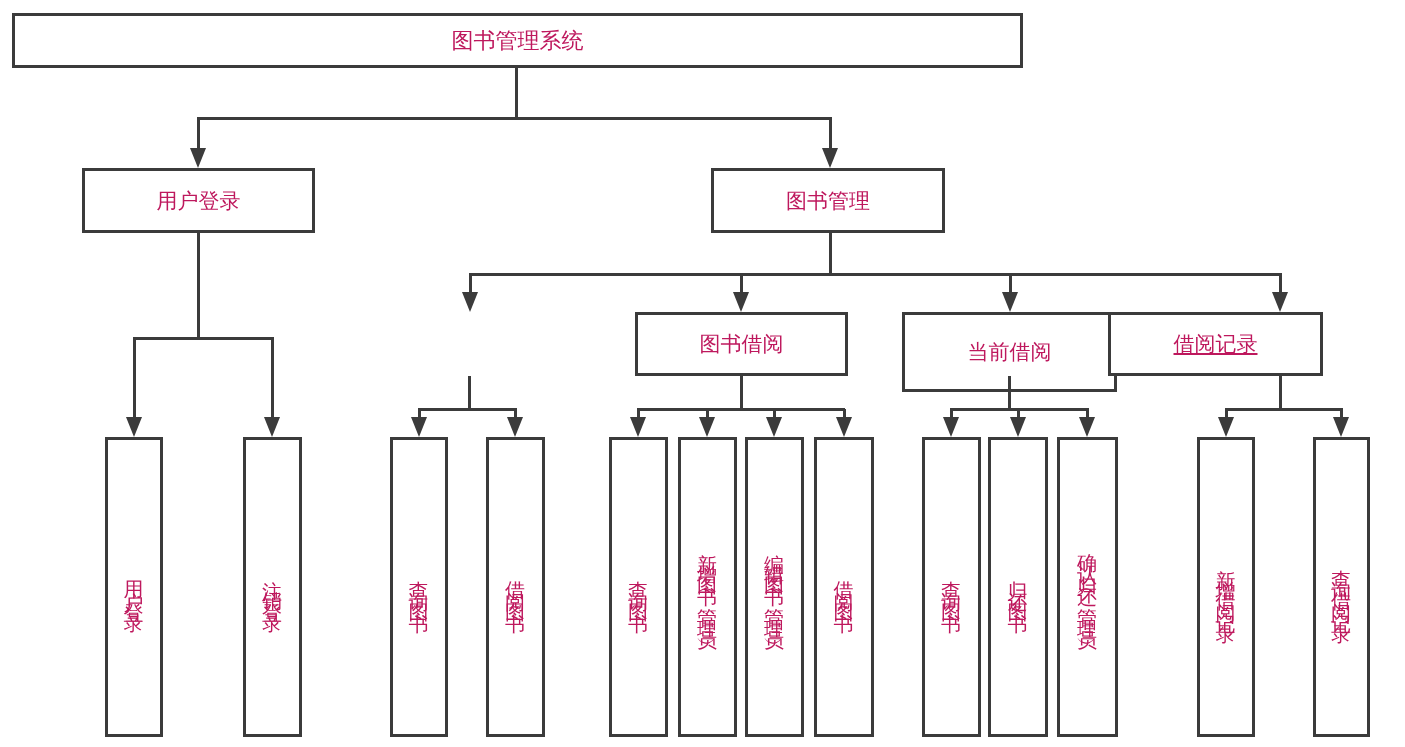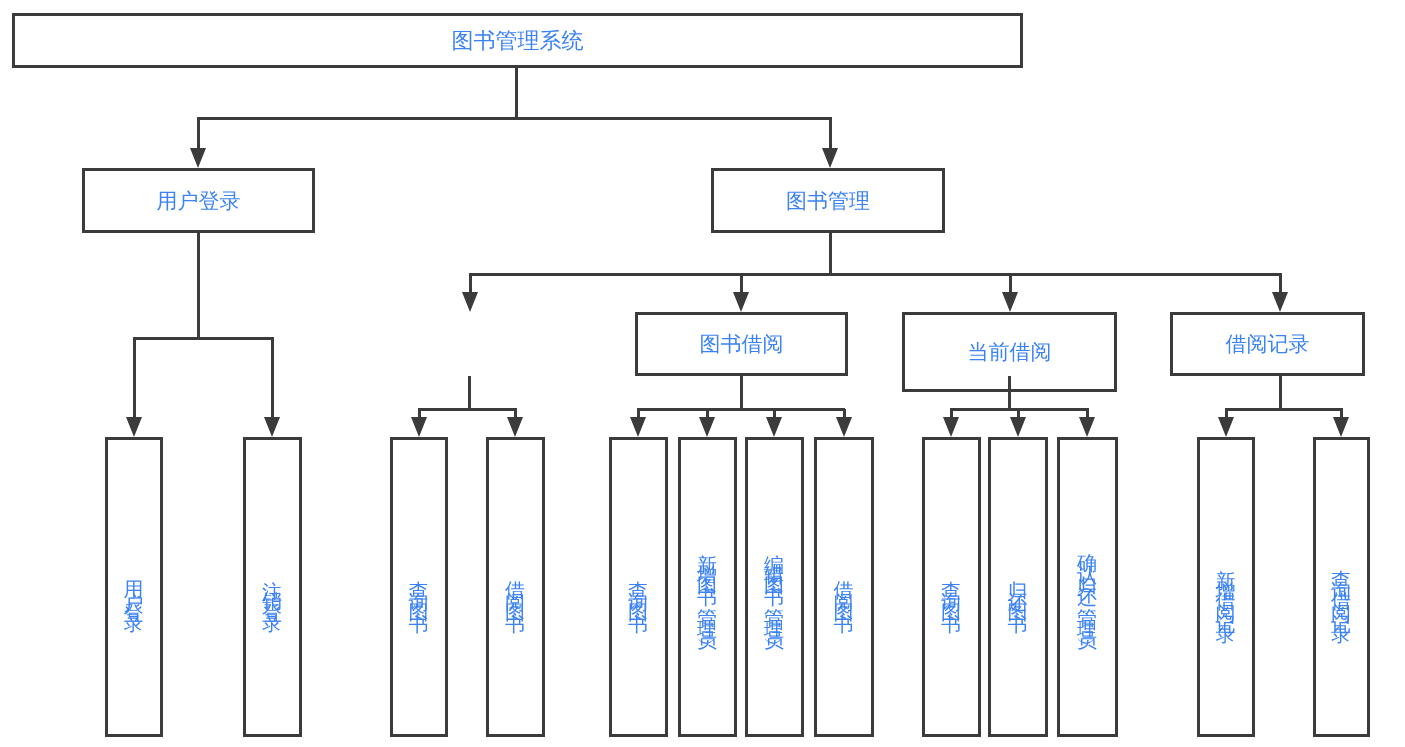--- a/index.html
+++ b/index.html
@@ -14,21 +14,21 @@
   }
   .node {
     position: absolute;
     box-sizing: border-box;
     border: 3px solid #3b3b3b;
     background: #ffffff;
     display: flex;
     align-items: center;
     justify-content: center;
     text-align: center;
-    color: #3b82f6;
+    color: #be185d;
   }
   .node.root  { font-size: 22px; }
   .node.lvl   { font-size: 21px; }
   .node.leaf  { font-size: 20px; }
   .leaf .vtext {
     writing-mode: vertical-rl;
     text-orientation: mixed;
     letter-spacing: 11px;
     line-height: 1.0;
     white-space: nowrap;
@@ -94,21 +94,21 @@
 
   <div class="vline" style="left:829px; top:233px; height:42px;"></div>
   <div class="hline" style="left:469px; top:273px; width:813px;"></div>
   <div class="arrow" style="left:462px; top:274px; height:38px;"></div>
   <div class="arrow" style="left:733px; top:274px; height:38px;"></div>
   <div class="arrow" style="left:1002px; top:274px; height:38px;"></div>
   <div class="arrow" style="left:1272px; top:274px; height:38px;"></div>
 
   <div class="node lvl" style="left:635px; top:312px; width:213px; height:64px;">图书借阅</div>
   <div class="node lvl" style="left:902px; top:312px; width:215px; height:80px;">当前借阅</div>
-  <div class="node lvl" style="left:1170px; top:312px; width:195px; height:64px;">借阅记录</div>
+  <div class="node lvl" style="left:1108px; top:312px; width:215px; height:64px;text-decoration:underline;">借阅记录</div>
 
   <div class="vline" style="left:468px; top:376px; height:34px;"></div>
   <div class="hline" style="left:418px; top:408px; width:99px;"></div>
   <div class="arrow" style="left:411px; top:409px; height:28px;"></div>
   <div class="arrow" style="left:507px; top:409px; height:28px;"></div>
 
   <div class="vline" style="left:740px; top:376px; height:34px;"></div>
   <div class="hline" style="left:637px; top:408px; width:208px;"></div>
   <div class="arrow" style="left:630px; top:409px; height:28px;"></div>
   <div class="arrow" style="left:699px; top:409px; height:28px;"></div>

